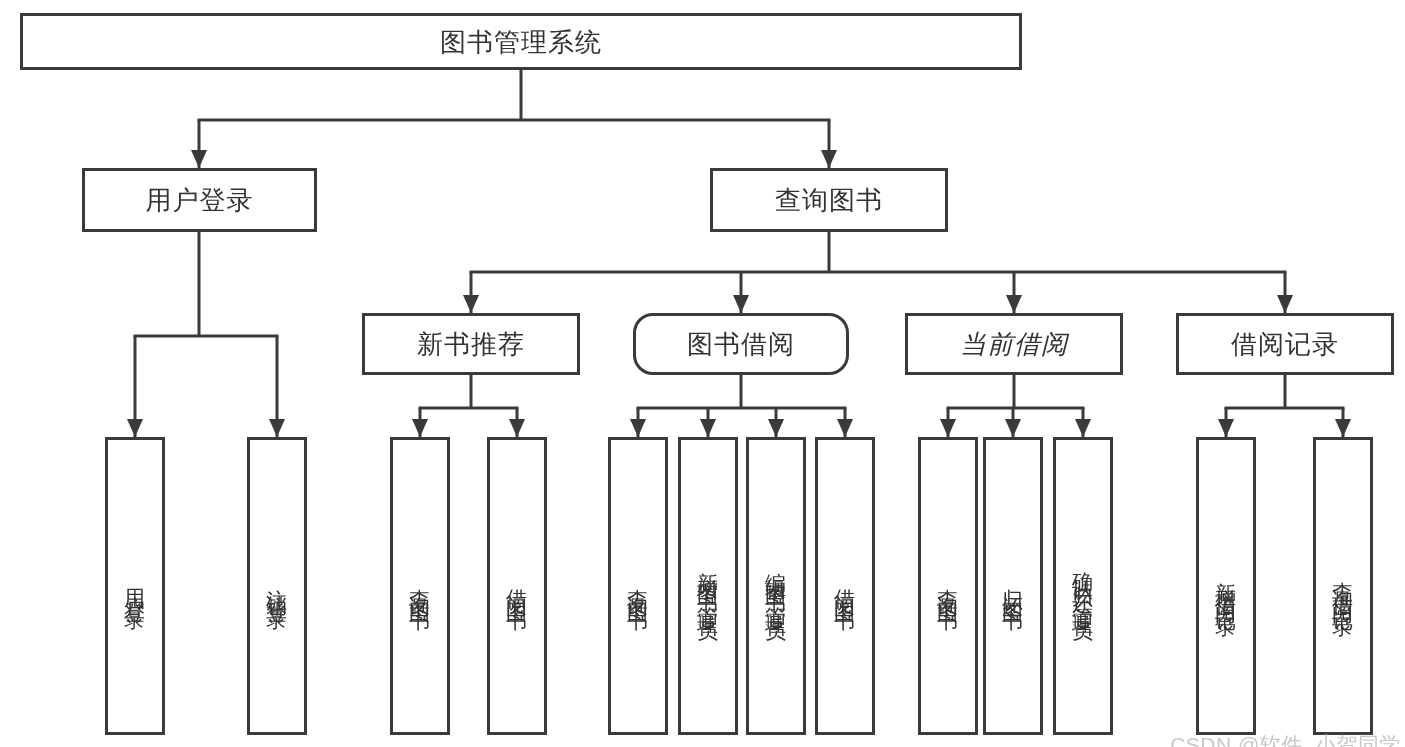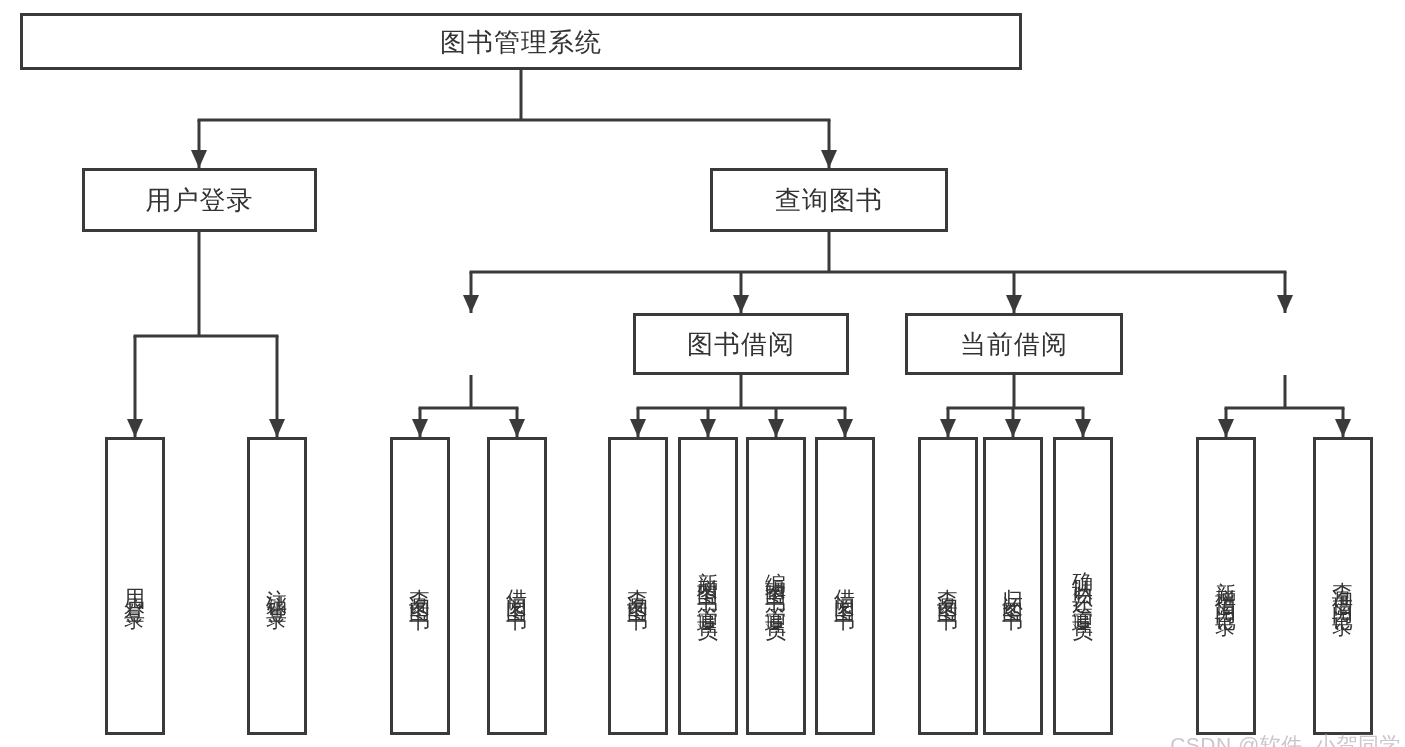--- a/index.html
+++ b/index.html
@@ -115,25 +115,31 @@
     <span>图书管理系统</span>
   </div>
 
   <div class="box h-box" style="left:82px; top:168px; width:235px; height:64px;">
     <span>用户登录</span>
   </div>
   <div class="box h-box" style="left:710px; top:168px; width:238px; height:64px;">
     <span>查询图书</span>
   </div>
 
-  <div class="box h-box" style="left:633px; top:313px; width:216px; height:62px;">
+  <div class="box h-box" style="left:362px; top:313px; width:218px; height:62px;">
+    <span>新书推荐</span>
+  </div>
+  <div class="box h-box" style="left:633px; top:313px; width:216px; height:62px;border-radius:20px;">
     <span>图书借阅</span>
   </div>
-  <div class="box h-box" style="left:905px; top:313px; width:218px; height:62px;">
+  <div class="box h-box" style="left:905px; top:313px; width:218px; height:62px;font-style:italic;">
     <span>当前借阅</span>
+  </div>
+  <div class="box h-box" style="left:1176px; top:313px; width:218px; height:62px;">
+    <span>借阅记录</span>
   </div>
 
   <div class="box v-box" style="left:105px;">
     <span>用户登录</span>
   </div>
   <div class="box v-box" style="left:247px;">
     <span>注销登录</span>
   </div>
 
   <div class="box v-box" style="left:390px;">

